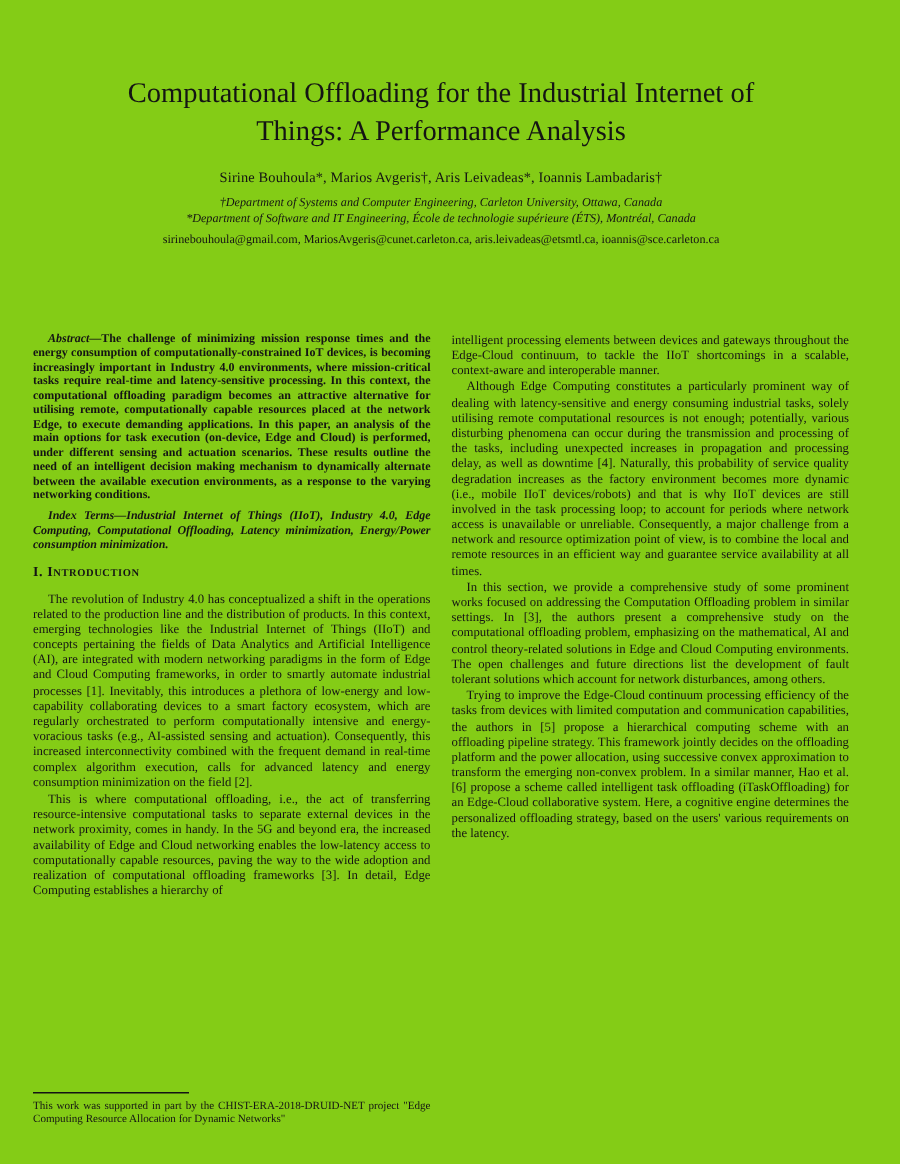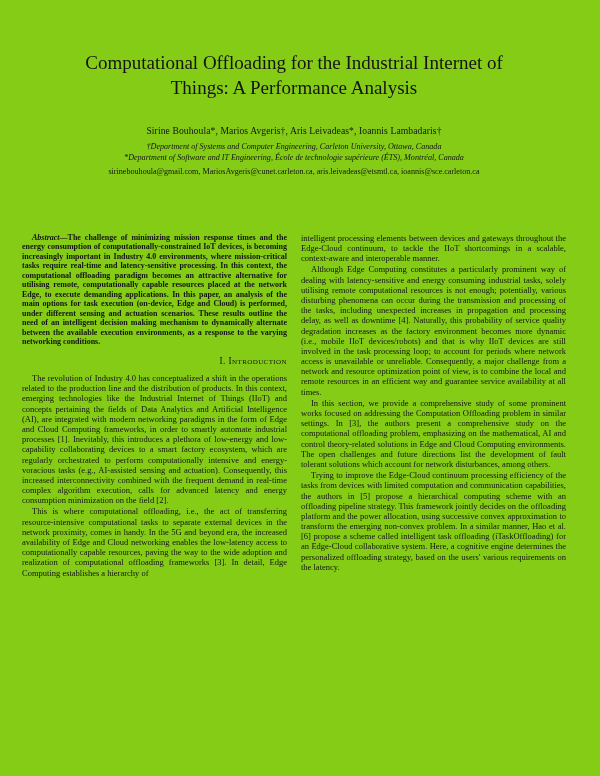--- a/index.html
+++ b/index.html
@@ -24,21 +24,21 @@
     font-size: 19px;
     font-weight: 400;
     line-height: 1.32;
     text-align: center;
     max-width: 478px;
     margin: 4px auto 0 auto;
   }
   .authors {
     text-align: center;
     font-size: 9.6px;
-    margin-top: 25px;
+    margin-top: 13px;
     letter-spacing: 0.1px;
   }
   .affiliations {
     text-align: center;
     font-style: italic;
     font-size: 8.1px;
     line-height: 1.4;
     margin-top: 5px;
   }
   .emails {
@@ -77,23 +77,23 @@
     text-align: justify;
     text-indent: 10px;
     hyphens: auto;
     -webkit-hyphens: auto;
   }
   .index-par { margin-top: 4px; font-style: italic; }
   .abstract-label { font-style: italic; }
   .index-label { font-style: italic; }
   .section-heading {
     font-size: 9.3px;
-    font-weight: 400;
+    font-weight: 700;
     font-variant: small-caps;
-    text-align: right;
+    text-align: left;
     letter-spacing: 0.4px;
     margin: 9px 0 7px 0;
   }
   .subsection-heading {
     font-size: 8.7px;
     font-weight: 400;
     font-style: italic;
     margin: 7px 0 5px 0;
   }
   .footnote {
@@ -126,26 +126,31 @@
     <div>*Department of Software and IT Engineering, École de technologie supérieure (ÉTS), Montréal, Canada</div>
   </div>
 
   <div class="emails">sirinebouhoula@gmail.com, MariosAvgeris@cunet.carleton.ca, aris.leivadeas@etsmtl.ca, ioannis@sce.carleton.ca</div>
 
   <div class="columns">
 
     <div class="col col-left">
       <p class="abstract-par"><span class="abstract-label">Abstract</span><span>—The challenge of minimizing mission response times and the energy consumption of computationally-constrained IoT devices, is becoming increasingly important in Industry 4.0 environments, where mission-critical tasks require real-time and latency-sensitive processing. In this context, the computational offloading paradigm becomes an attractive alternative for utilising remote, computationally capable resources placed at the network Edge, to execute demanding applications. In this paper, an analysis of the main options for task execution (on-device, Edge and Cloud) is performed, under different sensing and actuation scenarios. These results outline the need of an intelligent decision making mechanism to dynamically alternate between the available execution environments, as a response to the varying networking conditions.</span></p>
 
+      <p class="index-par"><span class="index-label">Index Terms</span><span>—Industrial Internet of Things (IIoT), Industry 4.0, Edge Computing, Computational Offloading, Latency minimization, Energy/Power consumption minimization.</span></p>
 
       <h2 class="section-heading">I. Introduction</h2>
 
       <p class="body-par indent">The revolution of Industry 4.0 has conceptualized a shift in the operations related to the production line and the distribution of products. In this context, emerging technologies like the Industrial Internet of Things (IIoT) and concepts pertaining the fields of Data Analytics and Artificial Intelligence (AI), are integrated with modern networking paradigms in the form of Edge and Cloud Computing frameworks, in order to smartly automate industrial processes [1]. Inevitably, this introduces a plethora of low-energy and low-capability collaborating devices to a smart factory ecosystem, which are regularly orchestrated to perform computationally intensive and energy-voracious tasks (e.g., AI-assisted sensing and actuation). Consequently, this increased interconnectivity combined with the frequent demand in real-time complex algorithm execution, calls for advanced latency and energy consumption minimization on the field [2].</p>
       <p class="body-par indent">This is where computational offloading, i.e., the act of transferring resource-intensive computational tasks to separate external devices in the network proximity, comes in handy. In the 5G and beyond era, the increased availability of Edge and Cloud networking enables the low-latency access to computationally capable resources, paving the way to the wide adoption and realization of computational offloading frameworks [3]. In detail, Edge Computing establishes a hierarchy of</p>
 
+      <div class="footnote">
+        <div class="footnote-rule"></div>
+        <div class="footnote-text">This work was supported in part by the CHIST-ERA-2018-DRUID-NET project "Edge Computing Resource Allocation for Dynamic Networks"</div>
+      </div>
     </div>
 
     <div class="col col-right">
       <p class="body-par">intelligent processing elements between devices and gateways throughout the Edge-Cloud continuum, to tackle the IIoT shortcomings in a scalable, context-aware and interoperable manner.</p>
       <p class="body-par indent">Although Edge Computing constitutes a particularly prominent way of dealing with latency-sensitive and energy consuming industrial tasks, solely utilising remote computational resources is not enough; potentially, various disturbing phenomena can occur during the transmission and processing of the tasks, including unexpected increases in propagation and processing delay, as well as downtime [4]. Naturally, this probability of service quality degradation increases as the factory environment becomes more dynamic (i.e., mobile IIoT devices/robots) and that is why IIoT devices are still involved in the task processing loop; to account for periods where network access is unavailable or unreliable. Consequently, a major challenge from a network and resource optimization point of view, is to combine the local and remote resources in an efficient way and guarantee service availability at all times.</p>
 
 
       <p class="body-par indent">In this section, we provide a comprehensive study of some prominent works focused on addressing the Computation Offloading problem in similar settings. In [3], the authors present a comprehensive study on the computational offloading problem, emphasizing on the mathematical, AI and control theory-related solutions in Edge and Cloud Computing environments. The open challenges and future directions list the development of fault tolerant solutions which account for network disturbances, among others.</p>
       <p class="body-par indent">Trying to improve the Edge-Cloud continuum processing efficiency of the tasks from devices with limited computation and communication capabilities, the authors in [5] propose a hierarchical computing scheme with an offloading pipeline strategy. This framework jointly decides on the offloading platform and the power allocation, using successive convex approximation to transform the emerging non-convex problem. In a similar manner, Hao et al. [6] propose a scheme called intelligent task offloading (iTaskOffloading) for an Edge-Cloud collaborative system. Here, a cognitive engine determines the personalized offloading strategy, based on the users' various requirements on the latency.</p>
     </div>

